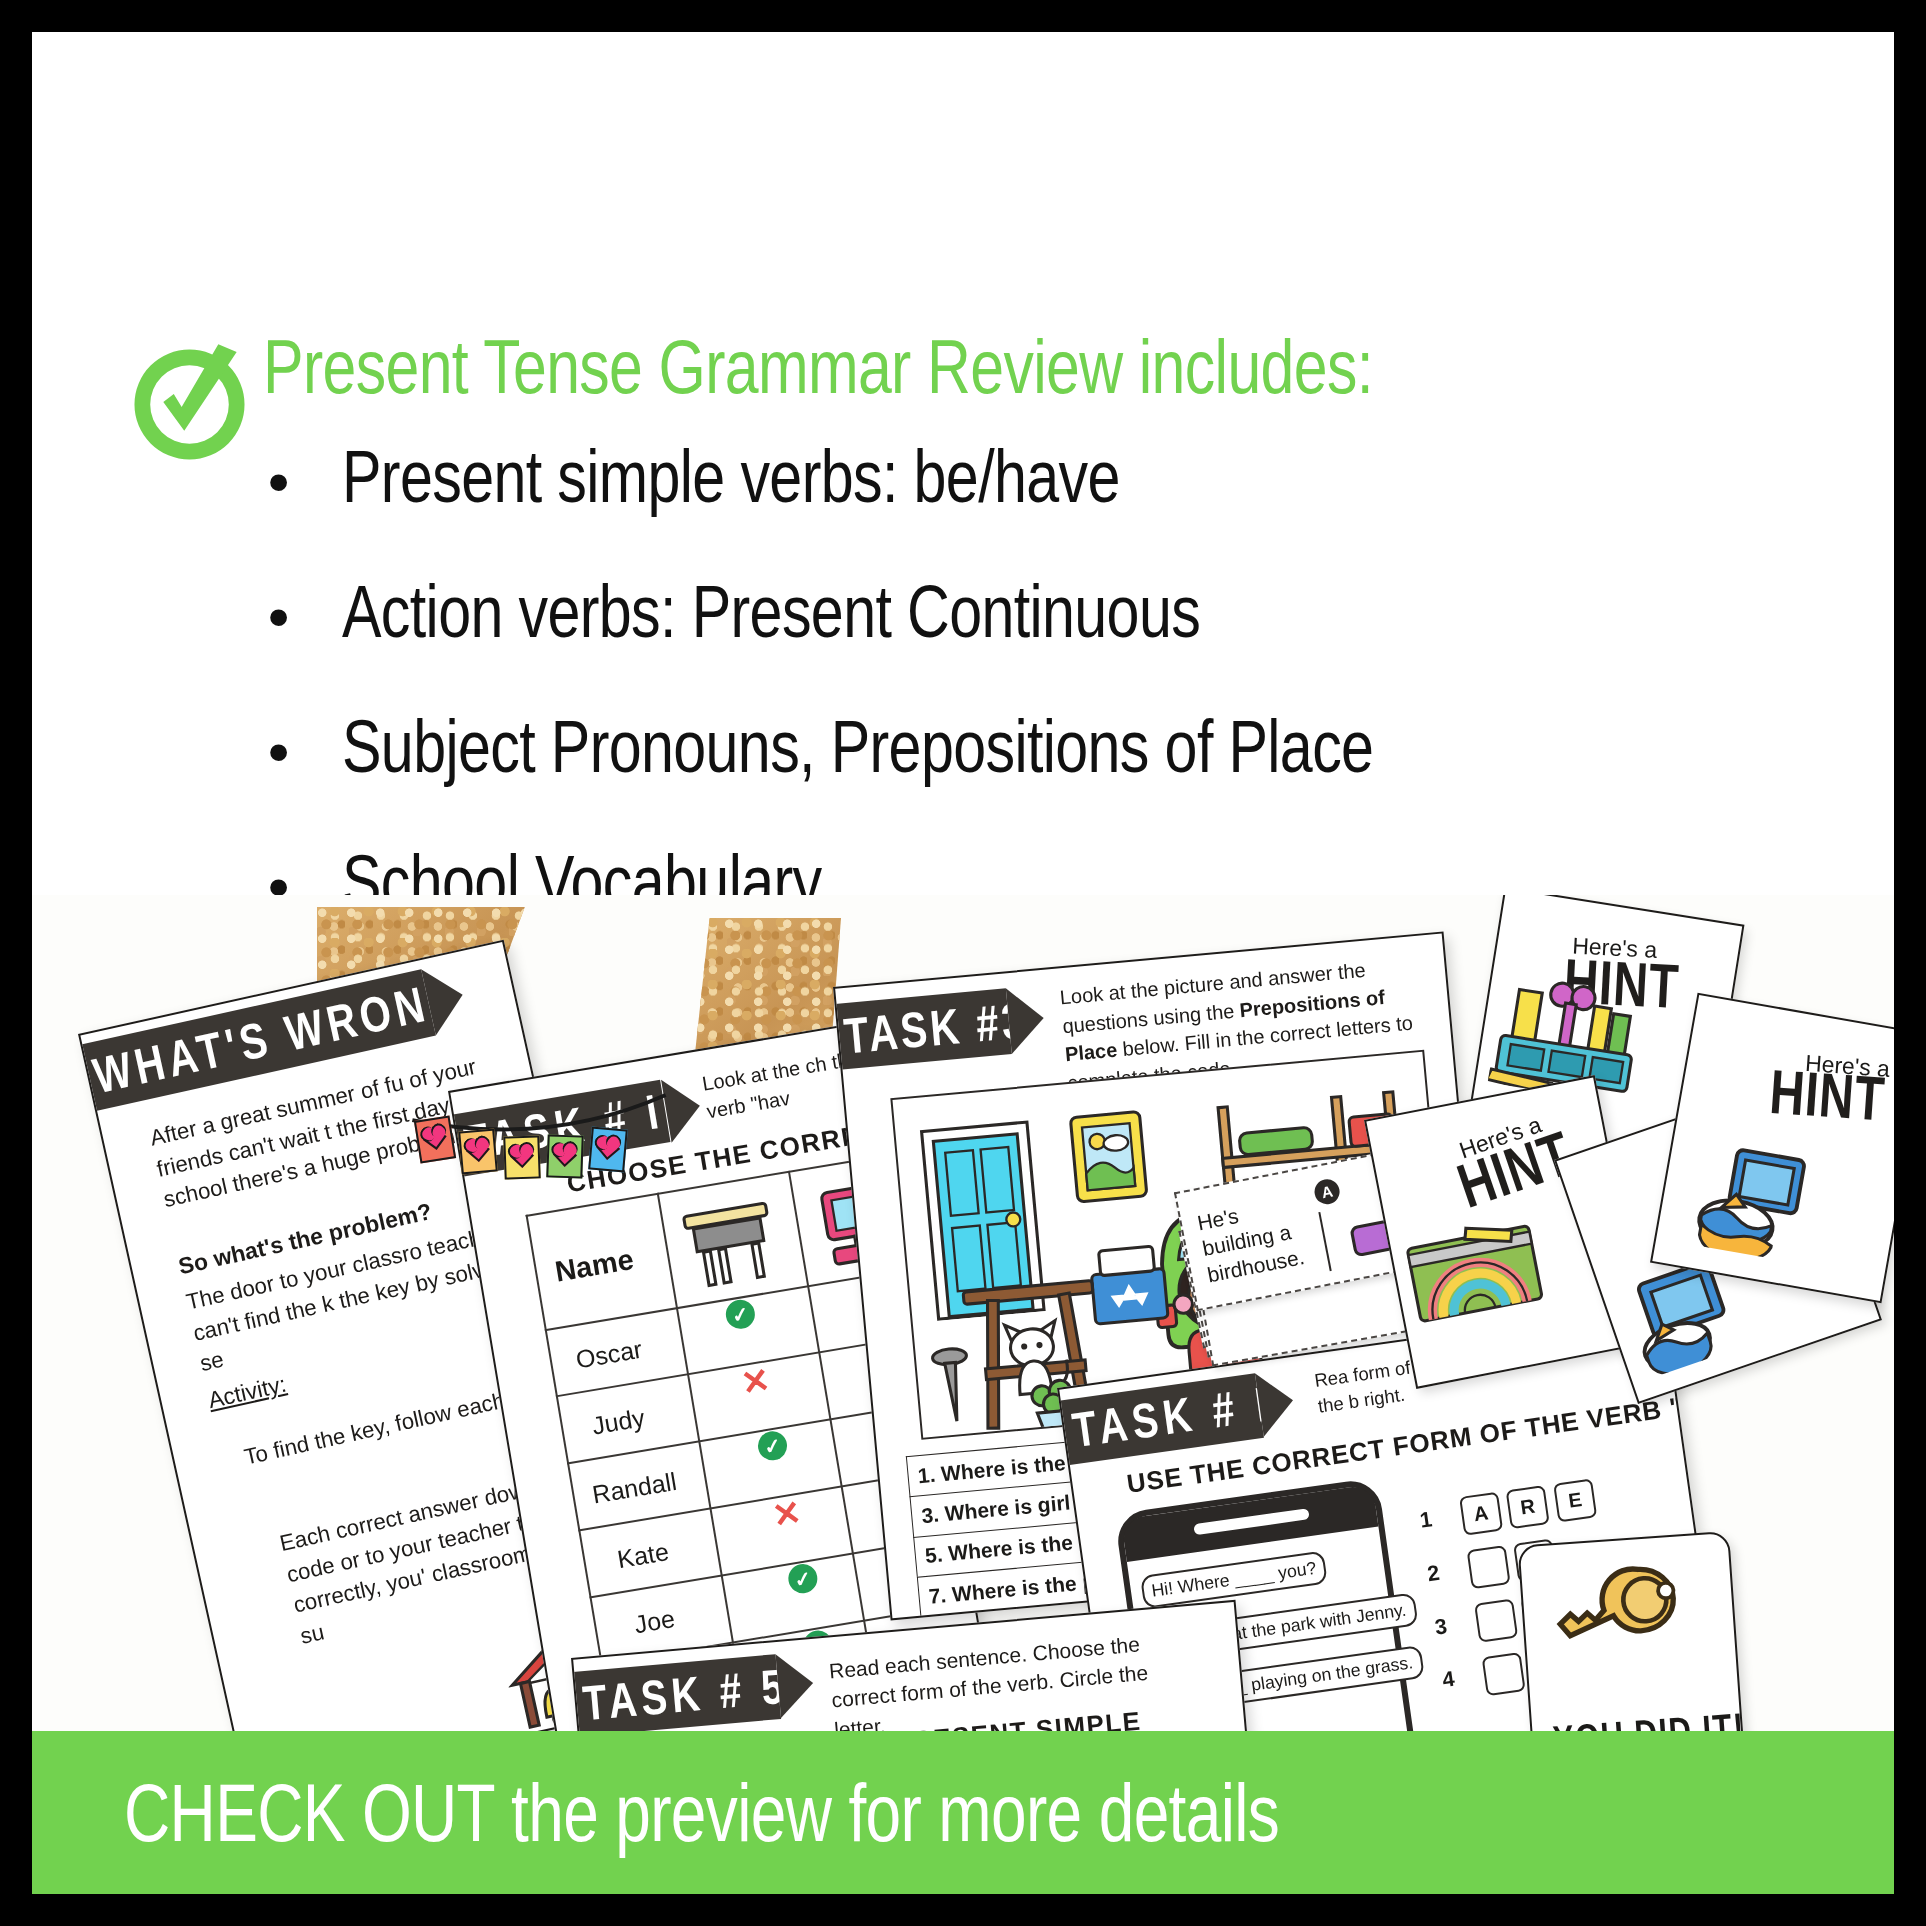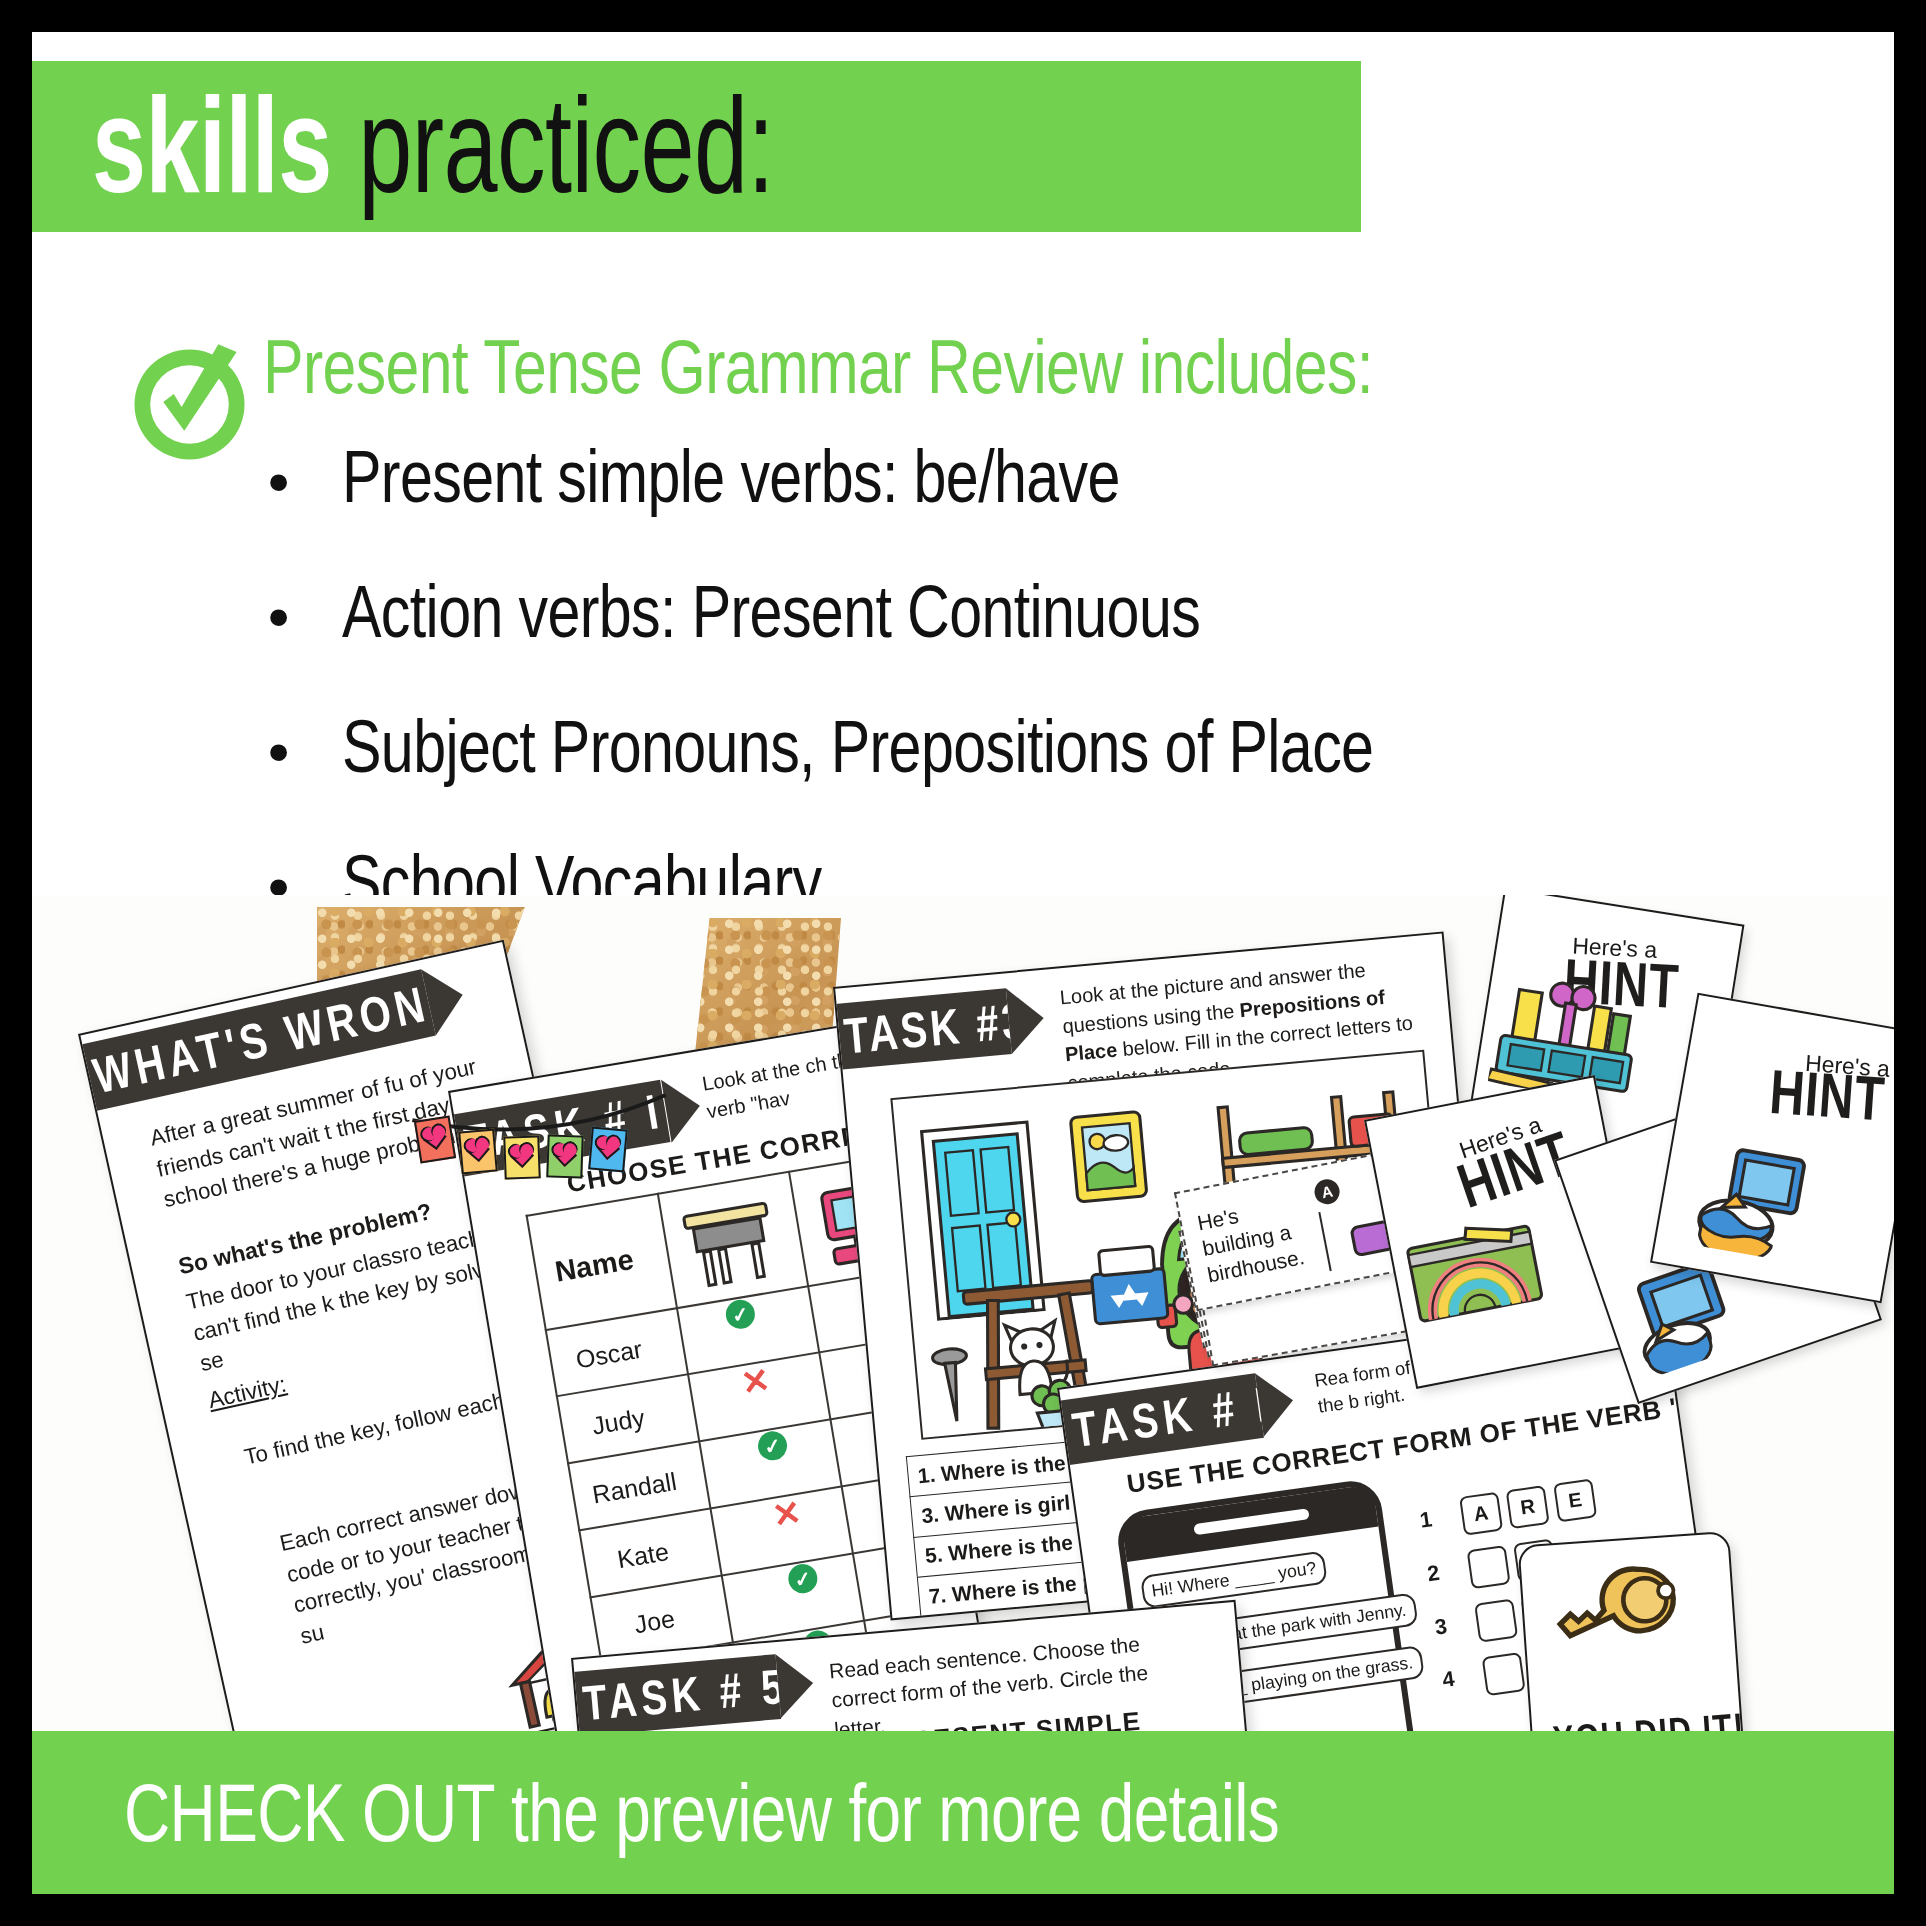--- a/index.html
+++ b/index.html
@@ -230,25 +230,20 @@
     letter-spacing:-0.8px;
   }
 
   :root{--green:#72D24F;}
 </style>
 </head>
 <body>
 
 <div class="page">
 
-  <div class="header-bar">
-    <div class="header-title">
-      <span class="ht-white">skills</span><span class="ht-black"> practiced:</span>
-    </div>
-  </div>
 
   <div class="check-wrap">
     <svg width="131" height="131" viewBox="0 0 100 100">
       <path d="M50 8 A42 42 0 1 0 50 92 A42 42 0 1 0 50 8 Z M50 20 A30 30 0 1 1 50 80 A30 30 0 1 1 50 20 Z" fill="#72D24F"></path>
       <path d="M30 48 L46 70 L86 10 L72 4 L44 52 L38 42 Z" fill="#72D24F"></path>
     </svg>
   </div>
 
   <div class="subtitle">Present Tense Grammar Review includes:</div>
 

